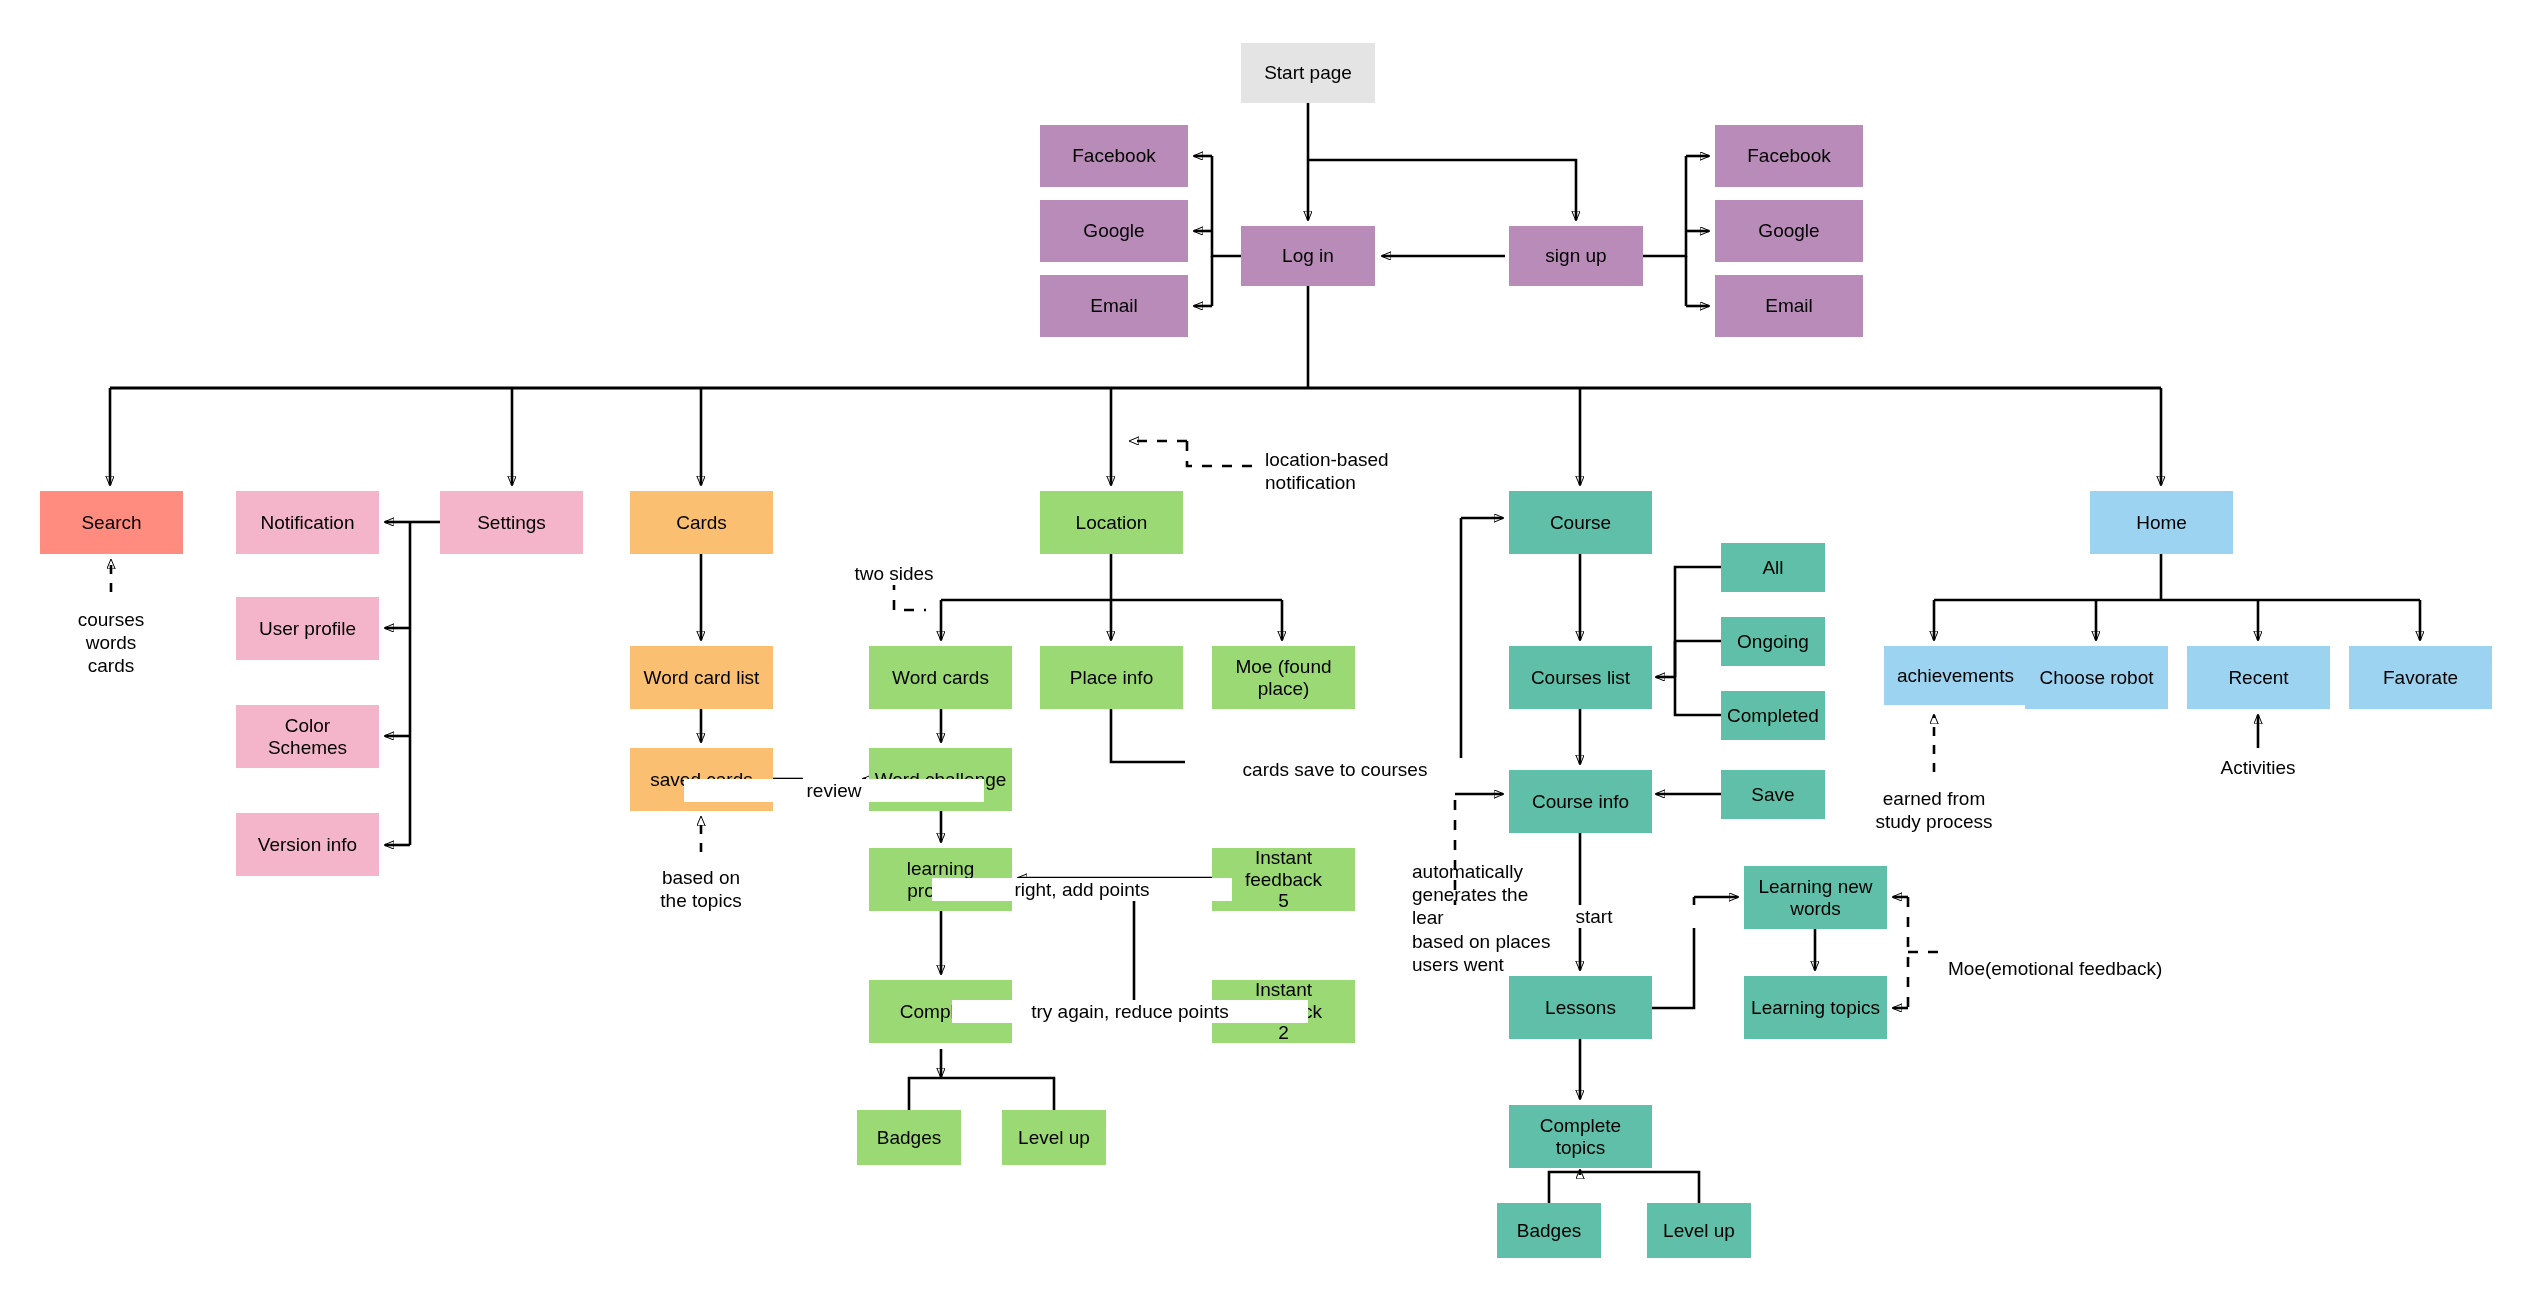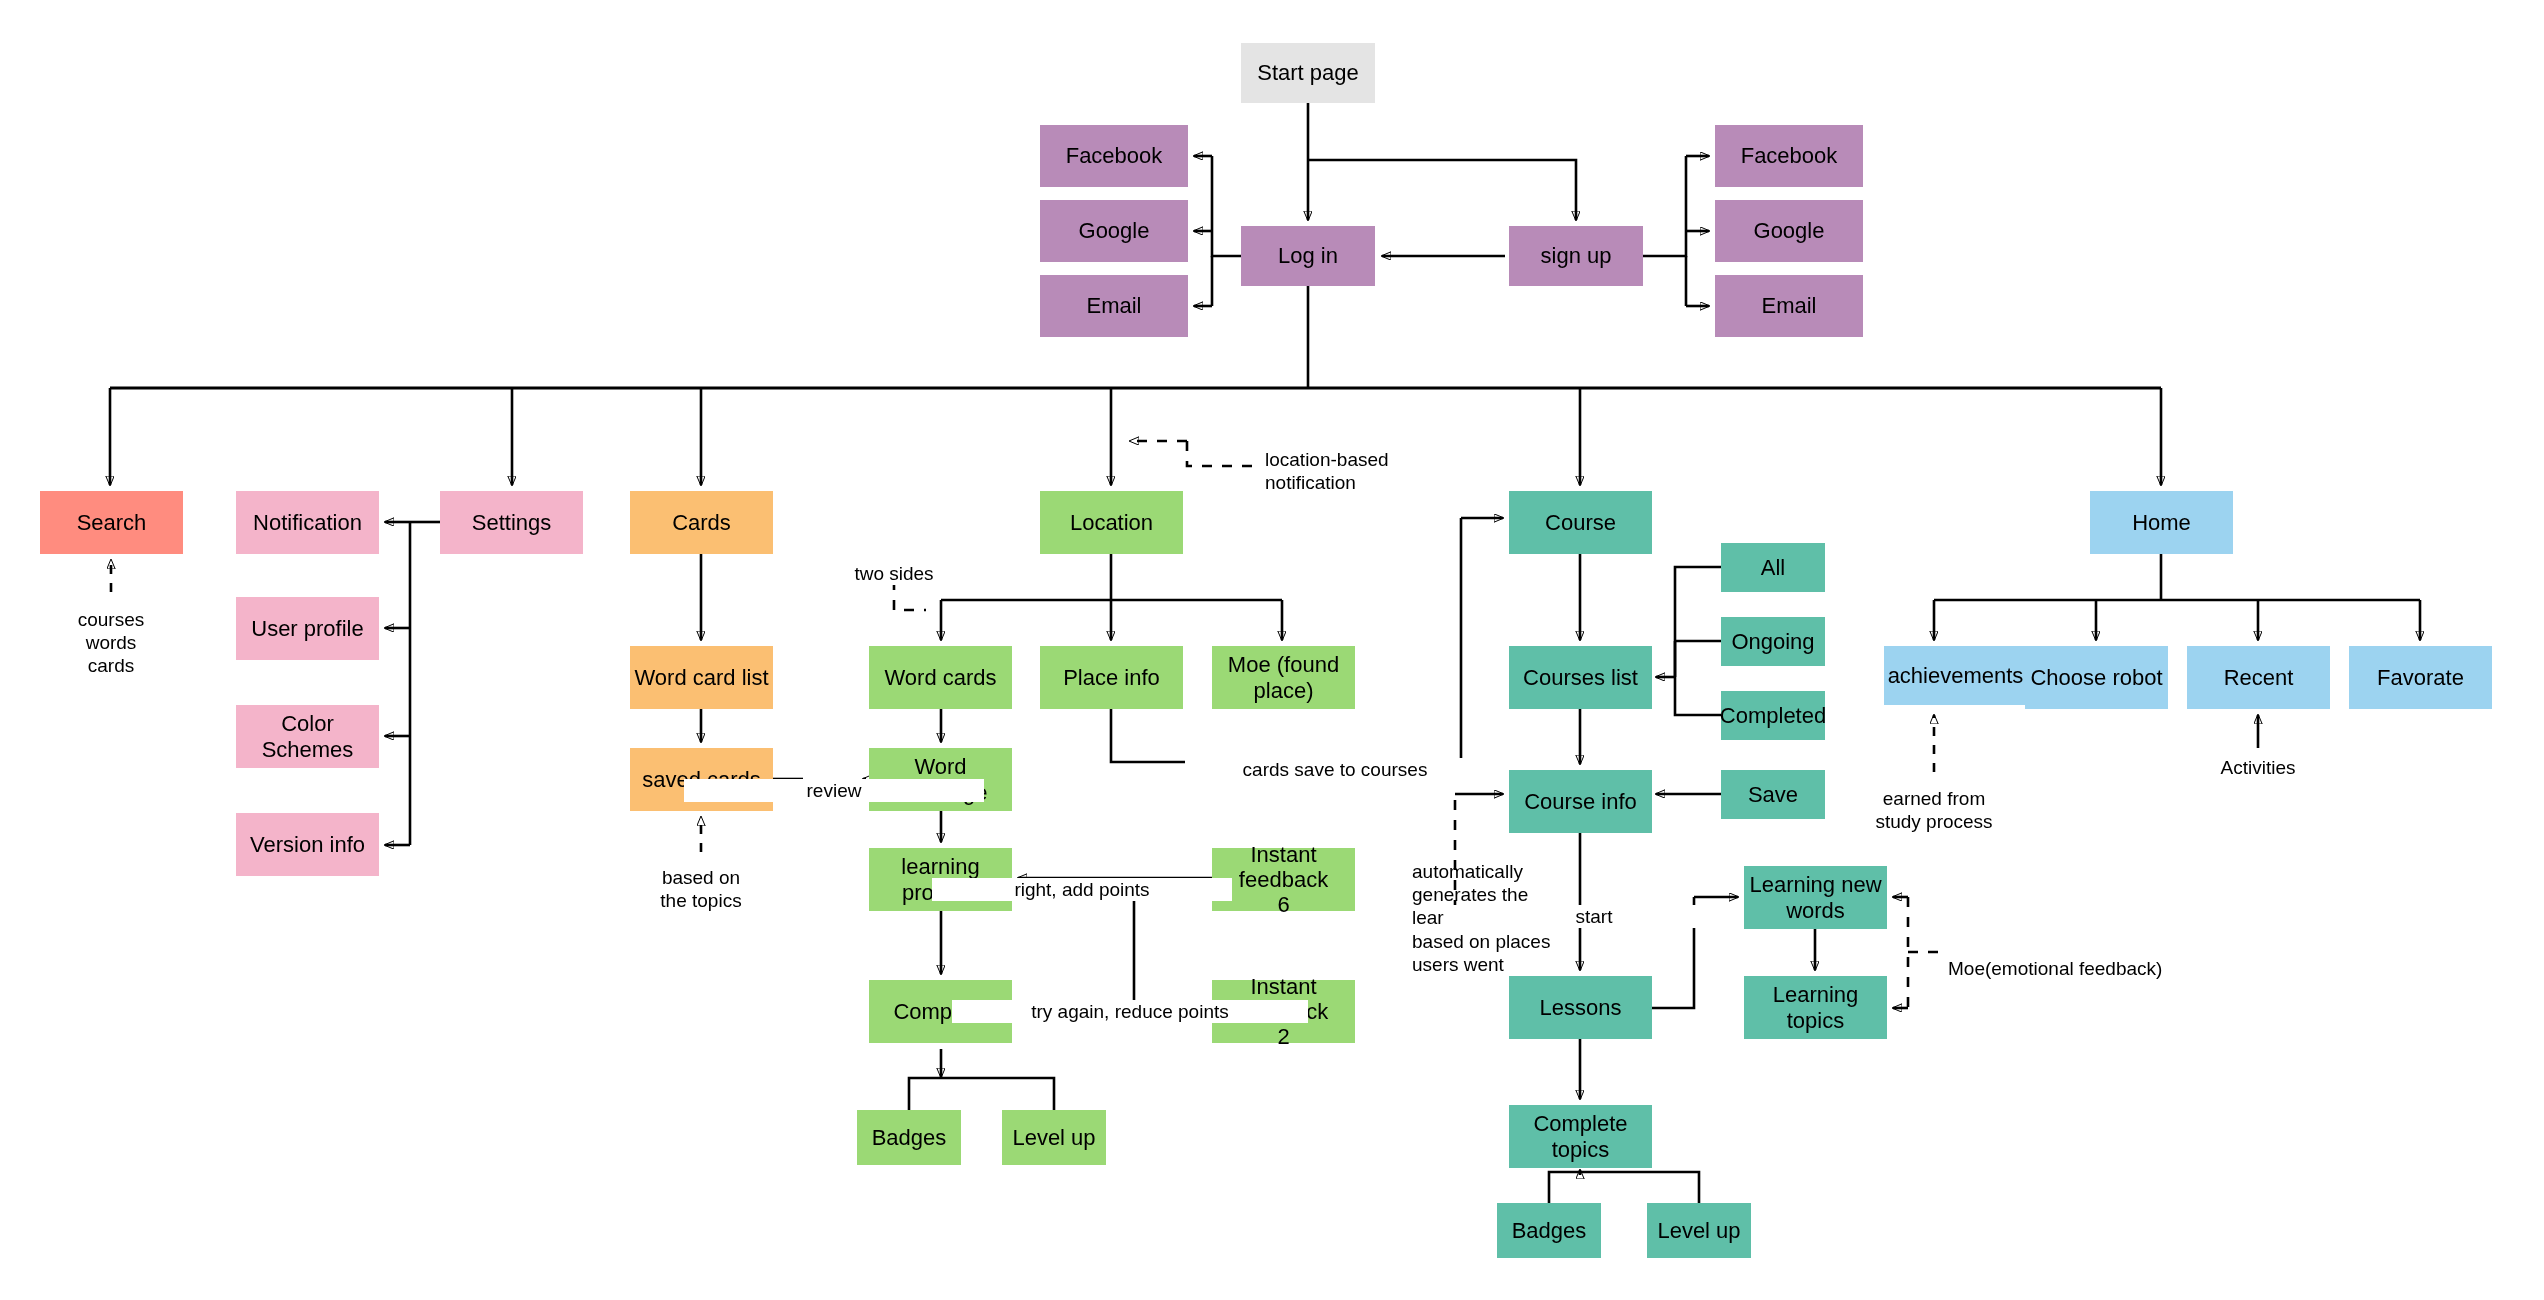--- a/index.html
+++ b/index.html
@@ -5,21 +5,21 @@
 <style>
   html,body{margin:0;padding:0;background:#ffffff;}
   body{font-family:"Liberation Sans","DejaVu Sans",sans-serif;}
   #stage{position:relative;width:2544px;height:1300px;background:#ffffff;overflow:hidden;}
   .node{
     position:absolute;
     box-sizing:border-box;
     display:flex;align-items:center;justify-content:center;
     text-align:center;
     color:#000000;
-    font-size:22px;
+    font-size:19px;
     line-height:1.15;
     padding:2px 4px;
     white-space:pre-line;
   }
   .lbl{
     position:absolute;
     color:#000000;
     font-size:19px;
     line-height:1.22;
     white-space:pre-line;
@@ -175,21 +175,21 @@
     <div class="node" style="left: 630px; top: 748px; width: 143px; height: 63px; background: rgb(251, 191, 114);">saved cards</div>
     <div class="node" style="left: 1040px; top: 491px; width: 143px; height: 63px; background: rgb(155, 217, 117);">Location</div>
     <div class="node" style="left: 869px; top: 646px; width: 143px; height: 63px; background: rgb(155, 217, 117);">Word cards</div>
     <div class="node" style="left: 1040px; top: 646px; width: 143px; height: 63px; background: rgb(155, 217, 117);">Place info</div>
     <div class="node" style="left: 1212px; top: 646px; width: 143px; height: 63px; background: rgb(155, 217, 117);">Moe (found
 place)</div>
     <div class="node" style="left: 869px; top: 748px; width: 143px; height: 63px; background: rgb(155, 217, 117);">Word challenge</div>
     <div class="node" style="left: 869px; top: 848px; width: 143px; height: 63px; background: rgb(155, 217, 117);">learning process</div>
     <div class="node" style="left: 869px; top: 980px; width: 143px; height: 63px; background: rgb(155, 217, 117);">Complete</div>
     <div class="node" style="left: 1212px; top: 848px; width: 143px; height: 63px; background: rgb(155, 217, 117);">Instant feedback
-6</div>
+5</div>
     <div class="node" style="left: 1212px; top: 980px; width: 143px; height: 63px; background: rgb(155, 217, 117);">Instant feedback
 2</div>
     <div class="node" style="left: 857px; top: 1110px; width: 104px; height: 55px; background: rgb(155, 217, 117);">Badges</div>
     <div class="node" style="left: 1002px; top: 1110px; width: 104px; height: 55px; background: rgb(155, 217, 117);">Level up</div>
     <div class="node" style="left: 1509px; top: 491px; width: 143px; height: 63px; background: rgb(95, 191, 168);">Course</div>
     <div class="node" style="left: 1509px; top: 646px; width: 143px; height: 63px; background: rgb(95, 191, 168);">Courses list</div>
     <div class="node" style="left: 1509px; top: 770px; width: 143px; height: 63px; background: rgb(95, 191, 168);">Course info</div>
     <div class="node" style="left: 1721px; top: 543px; width: 104px; height: 49px; background: rgb(95, 191, 168);">All</div>
     <div class="node" style="left: 1721px; top: 617px; width: 104px; height: 49px; background: rgb(95, 191, 168);">Ongoing</div>
     <div class="node" style="left: 1721px; top: 691px; width: 104px; height: 49px; background: rgb(95, 191, 168);">Completed</div>

